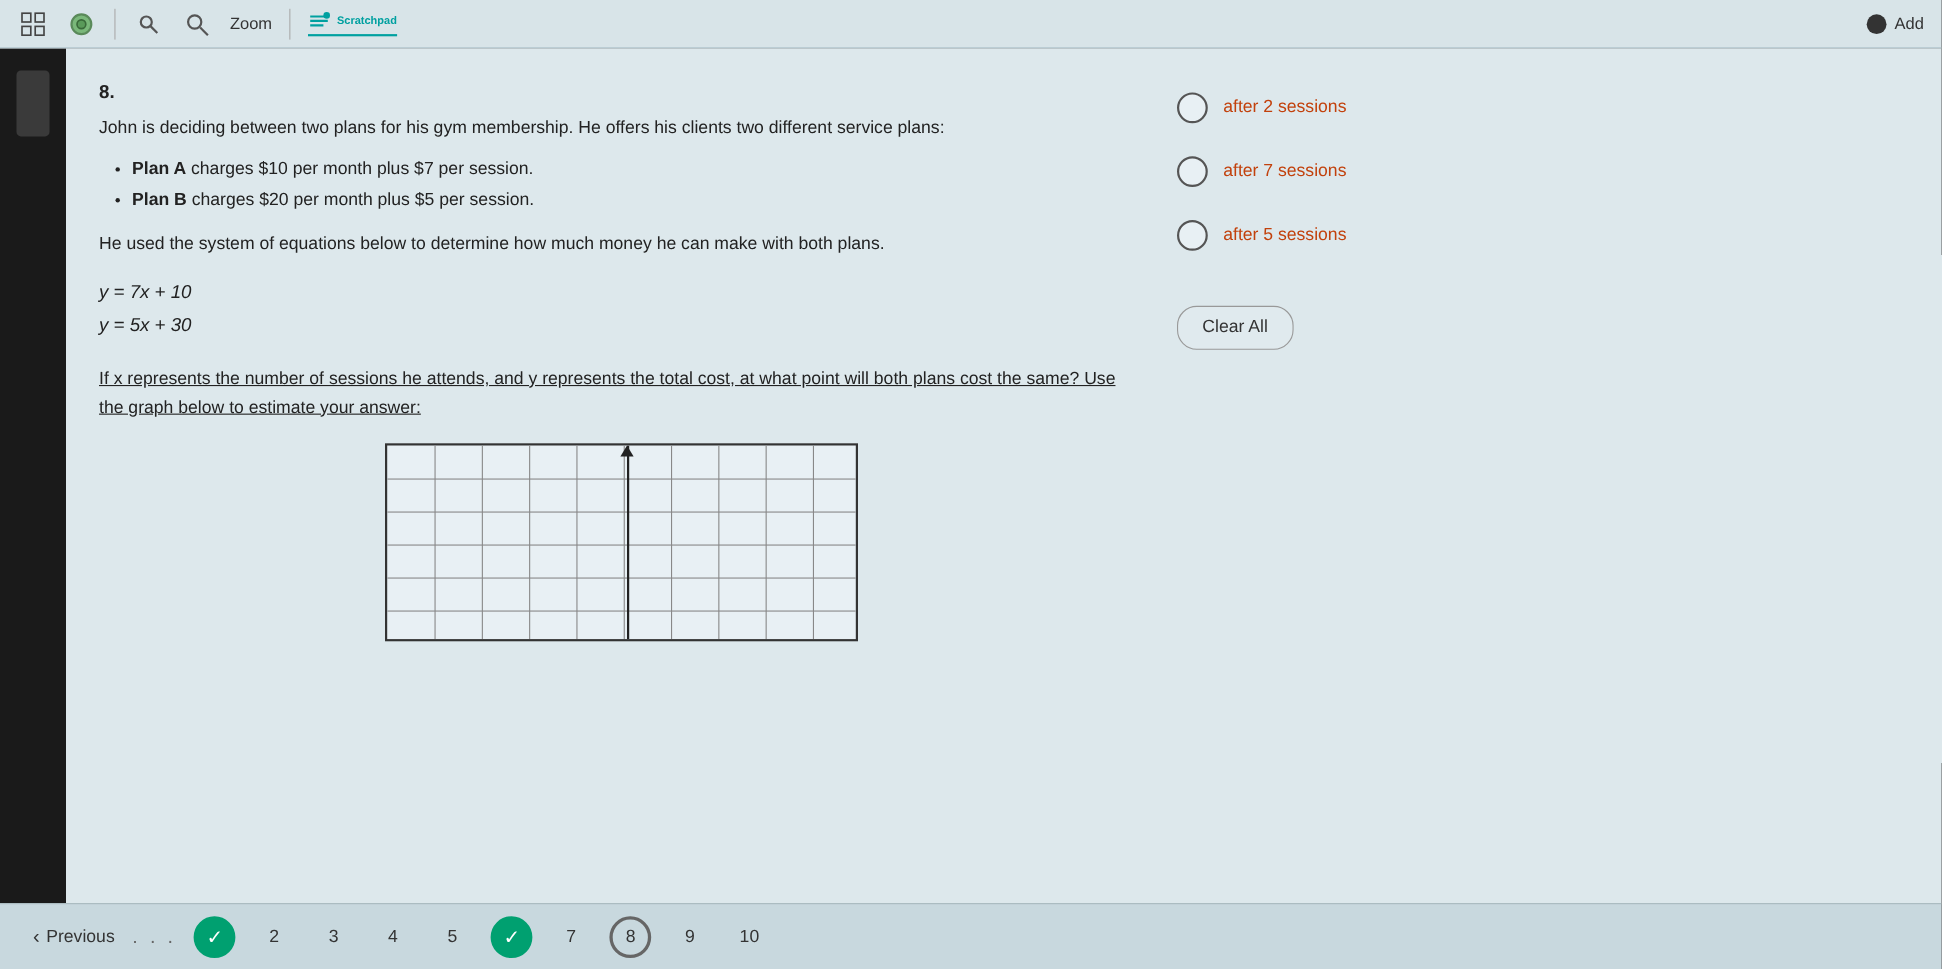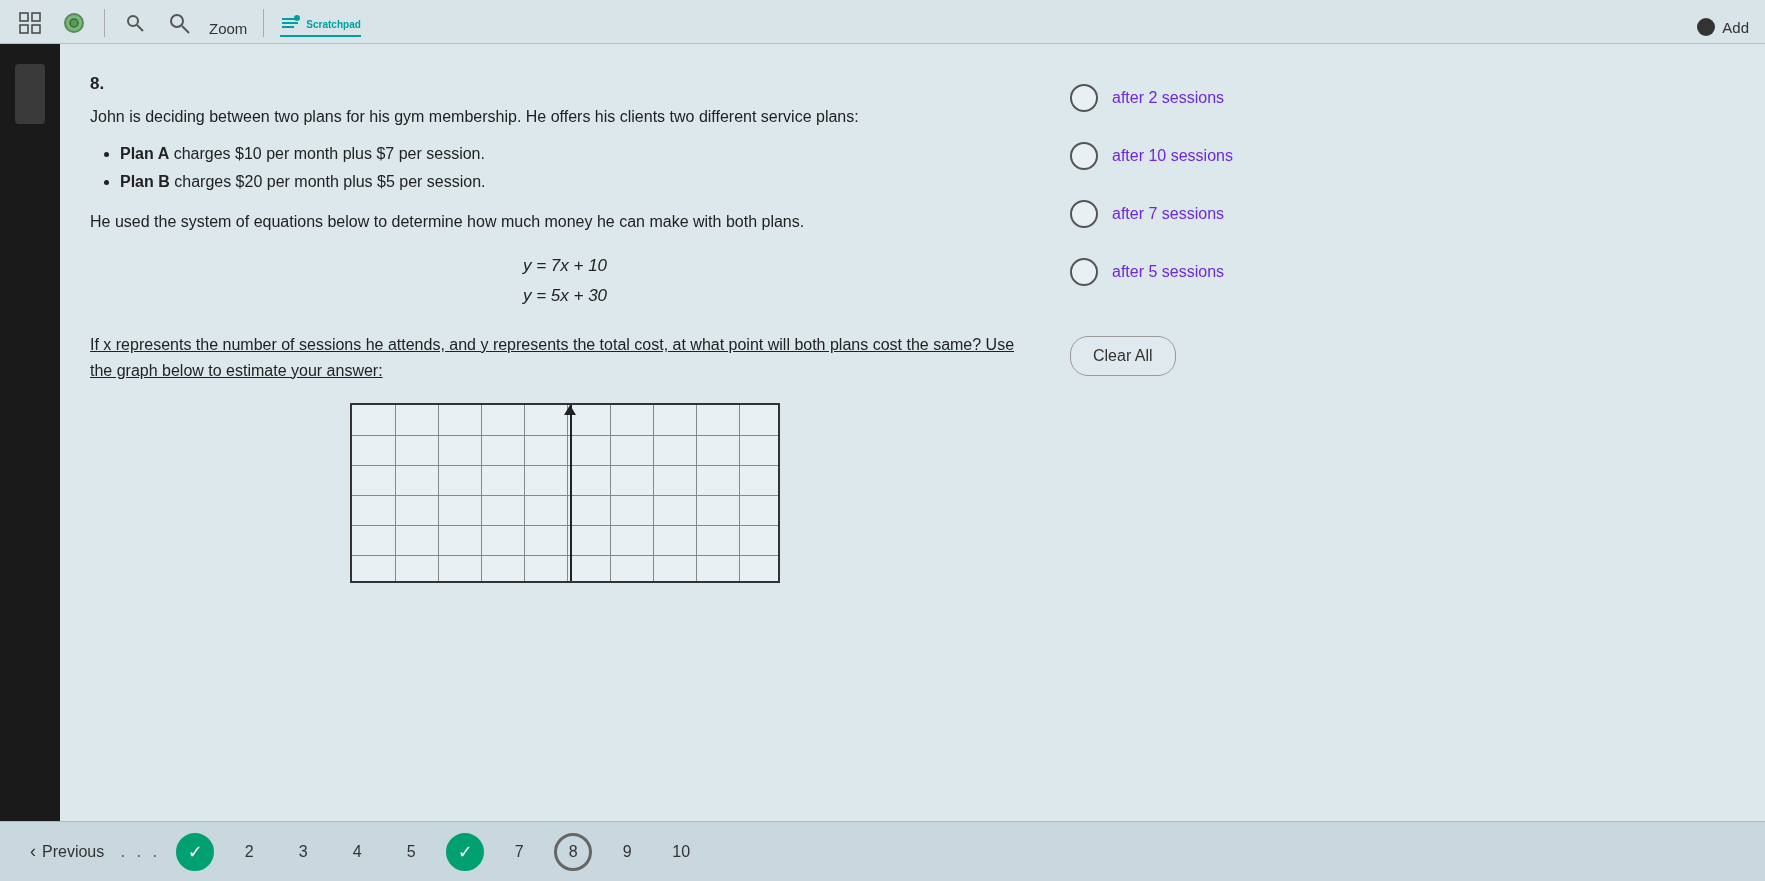--- a/index.html
+++ b/index.html
@@ -11,21 +11,21 @@
       height: 881px;
       overflow: hidden;
       display: flex;
       flex-direction: column;
     }
 
     
     .toolbar {
       background: #d8e4e8;
       display: flex;
-      align-items: flex-end;
+      align-items: center;
       padding: 6px 16px;
       gap: 16px;
       border-bottom: 1px solid #b0c4cc;
       min-height: 44px;
     }
 
     .toolbar-icon {
       width: 28px;
       height: 28px;
       display: flex;
@@ -137,21 +137,20 @@
       font-size: 16px;
       color: #222;
       line-height: 1.8;
     }
 
     .bullet-list li strong {
       font-weight: bold;
     }
 
     .equations {
-      text-align: center;
       margin: 16px 0 20px 0;
     }
 
     .equation {
       font-size: 17px;
       color: #222;
       line-height: 1.8;
       font-style: italic;
     }
 
@@ -229,21 +228,21 @@
       height: 28px;
       border-radius: 50%;
       border: 2px solid #555;
       background: #e8f0f4;
       flex-shrink: 0;
       cursor: pointer;
     }
 
     .answer-label {
       font-size: 16px;
-      color: #6d28d9;
+      color: #c2410c;
     }
 
     .clear-all-btn {
       margin-top: 20px;
       align-self: flex-start;
       padding: 10px 22px;
       background: #e0eaee;
       border: 1px solid #999;
       border-radius: 18px;
       font-size: 16px;
@@ -417,24 +416,20 @@
         </div>
       </div>
     </div>
 
     <div class="answer-panel">
       <div class="answer-option">
         <div class="radio-circle"></div>
         <span class="answer-label">after 2 sessions</span>
       </div>
 
-      <div class="answer-option">
-        <div class="radio-circle"></div>
-        <span class="answer-label">after 10 sessions</span>
-      </div>
 
       <div class="answer-option">
         <div class="radio-circle"></div>
         <span class="answer-label">after 7 sessions</span>
       </div>
 
       <div class="answer-option">
         <div class="radio-circle"></div>
         <span class="answer-label">after 5 sessions</span>
       </div>

